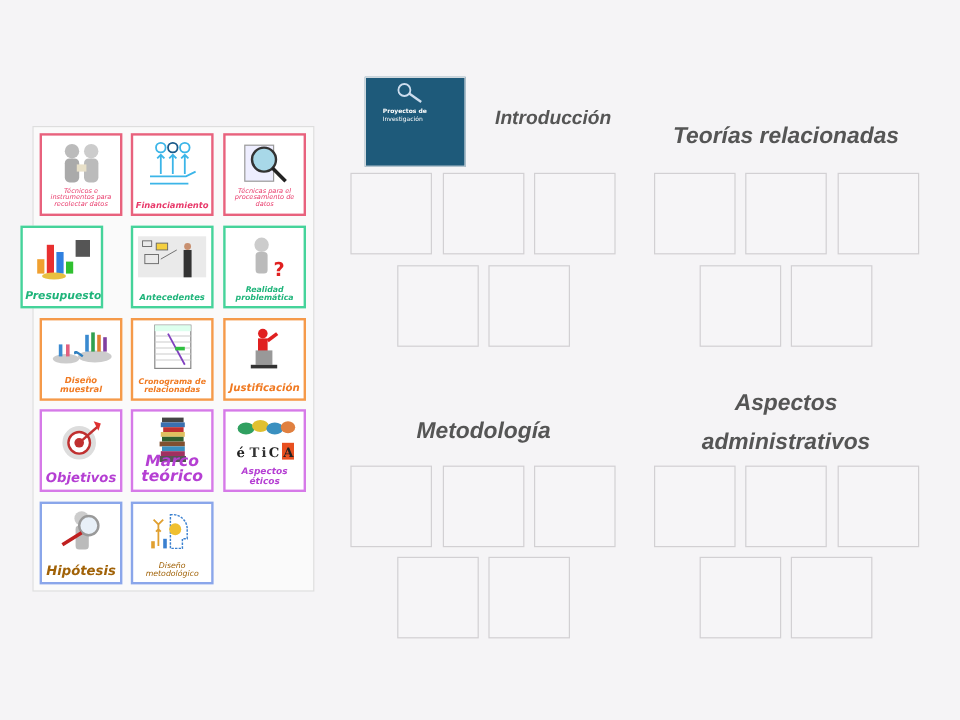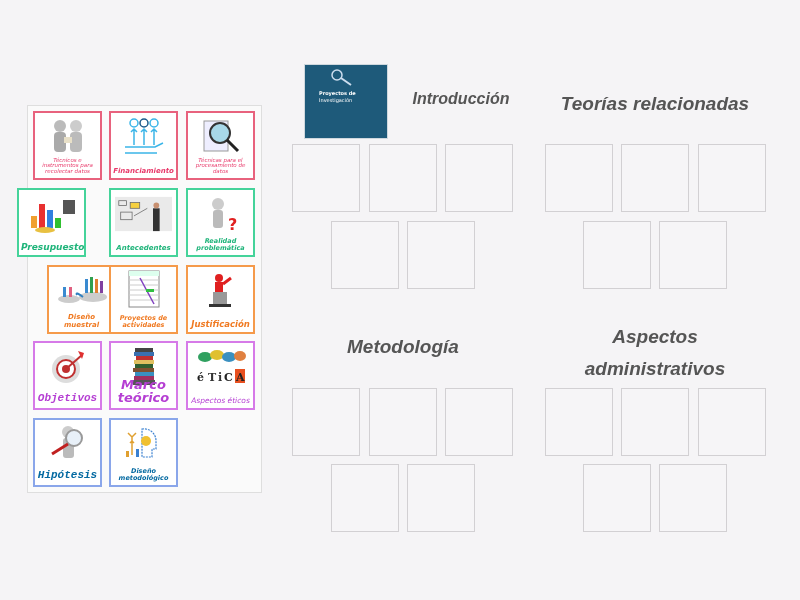--- a/index.html
+++ b/index.html
@@ -24,27 +24,27 @@
   }
   .tile .cap {
     position:relative; font-style:italic; text-align:center; line-height:1.05;
     padding:0 2px 3px; width:100%; box-sizing:border-box;
     font-family:"DejaVu Sans", sans-serif;
     margin-top:22px;
   }
   .cap.s { font-size:5.5px; }
   .cap.m { font-size:7px; font-weight:bold; }
   .cap.l { font-size:9px; font-weight:bold; }
-  .cap.xl { font-size:11px; font-weight:bold;font-family:Liberation Mono, monospace; }
+  .cap.xl { font-size:11px; font-weight:bold; }
 
   .red { border-color:#e8627d; color:#e8396a; }
   .green { border-color:#45d39a; color:#1fb47a; }
   .orange { border-color:#f59a4a; color:#f07a22; }
   .purple { border-color:#d67ae8; color:#b53fd3; }
-  .blue { border-color:#8aa6ea; color:#0369a1; }
+  .blue { border-color:#8aa6ea; color:#a16207; }
 
   .heading {
     position:absolute; font-style:italic; color:#555; font-weight:bold;
     text-align:center; font-family:Liberation Sans, sans-serif;
   }
   .slot {
     position:absolute; width:68px; height:68px; box-sizing:border-box;
     border:1px solid #d2d0d3; background:#f6f5f7;
   }
   .thumb {
@@ -126,21 +126,21 @@
   <div class="pic">
     <svg width="50" height="40" viewBox="0 0 50 40">
         <circle cx="22" cy="10" r="6" fill="#ccc"></circle>
         <rect x="17" y="16" width="10" height="18" rx="3" fill="#bbb"></rect>
         <text x="32" y="36" font-size="16" font-weight="bold" fill="#e02020" font-family="DejaVu Sans, sans-serif">?</text>
       </svg>
   </div>
   <div class="cap s" style="font-size:6.5px;font-weight:bold;color:#1fb47a">Realidad problemática</div>
 </div>
 
-<div class="tile orange" style="left:47px;top:265px">
+<div class="tile orange" style="left:33px;top:265px">
   <div class="pic" style="bottom:26px">
     <svg width="54" height="36" viewBox="0 0 54 36">
         <ellipse cx="14" cy="28" rx="11" ry="4" fill="#ccc"></ellipse>
         <ellipse cx="38" cy="26" rx="14" ry="5" fill="#ccc"></ellipse>
         <g fill="#3a8ad0">
           <rect x="8" y="16" width="3" height="10"></rect>
           <rect x="14" y="16" width="3" height="10" fill="#e06080"></rect>
           <rect x="30" y="8" width="3" height="14"></rect>
           <rect x="35" y="6" width="3" height="16" fill="#30a050"></rect>
           <rect x="40" y="8" width="3" height="14" fill="#e08030"></rect>
@@ -160,21 +160,21 @@
           <line x1="1" y1="10" x2="31" y2="10"></line>
           <line x1="1" y1="15" x2="31" y2="15"></line>
           <line x1="1" y1="20" x2="31" y2="20"></line>
           <line x1="1" y1="25" x2="31" y2="25"></line>
           <line x1="1" y1="30" x2="31" y2="30"></line>
         </g>
         <path d="M12 8 L26 34" stroke="#8040c0" stroke-width="1.5"></path>
         <rect x="18" y="19" width="8" height="3" fill="#30c040"></rect>
       </svg>
   </div>
-  <div class="cap s" style="font-size:6.5px;font-weight:bold">Proyectos de actividades</div>
+  <div class="cap s" style="font-size:6.5px;font-weight:bold">Cronograma de relacionadas</div>
 </div>
 <div class="tile orange" style="left:186px;top:265px">
   <div class="pic">
     <svg width="40" height="38" viewBox="0 0 40 38">
         <circle cx="18" cy="6" r="4" fill="#e02020"></circle>
         <rect x="14" y="10" width="8" height="12" fill="#e02020"></rect>
         <line x1="22" y1="12" x2="30" y2="6" stroke="#e02020" stroke-width="3"></line>
         <rect x="12" y="20" width="14" height="12" fill="#999"></rect>
         <rect x="8" y="32" width="22" height="3" fill="#333"></rect>
       </svg>
@@ -220,21 +220,21 @@
         <g font-family="DejaVu Serif, serif" font-weight="bold" font-size="11">
           <text x="4" y="34" fill="#222">é</text>
           <text x="15" y="34" fill="#333">T</text>
           <text x="25" y="34" fill="#333">i</text>
           <text x="31" y="34" fill="#222">C</text>
           <rect x="42" y="22" width="10" height="14" fill="#e85020"></rect>
           <text x="43" y="34" fill="#222">A</text>
         </g>
       </svg>
   </div>
-  <div class="cap m" style="font-size:7.5px;font-weight:normal">Aspectos éticos</div>
+  <div class="cap m" style="font-size:7.5px;font-weight:bold">Aspectos éticos</div>
 </div>
 
 <div class="tile blue" style="left:33px;top:418px">
   <div class="pic">
     <svg width="44" height="40" viewBox="0 0 44 40">
         <circle cx="22" cy="8" r="6" fill="#ccc"></circle>
         <rect x="17" y="14" width="11" height="20" rx="3" fill="#bbb"></rect>
         <circle cx="28" cy="14" r="8" fill="#e8f0f8" stroke="#999" stroke-width="2"></circle>
         <line x1="22" y1="20" x2="6" y2="30" stroke="#c02020" stroke-width="3"></line>
       </svg>
@@ -244,35 +244,35 @@
 <div class="tile blue" style="left:109px;top:418px">
   <div class="pic" style="bottom:26px">
     <svg width="44" height="38" viewBox="0 0 44 38">
         <path d="M20 6 a12 12 0 0 1 14 12 v8 h-4 v8 h-10 z" fill="none" stroke="#3a80d0" stroke-width="1.2" stroke-dasharray="2 1"></path>
         <circle cx="24" cy="18" r="5" fill="#f0c030"></circle>
         <path d="M10 32 V14 M6 10 l4 4 4-4 M8 20 l2-2 2 2" stroke="#e0a030" stroke-width="1.5" fill="none"></path>
         <rect x="4" y="28" width="3" height="6" fill="#e0a030"></rect>
         <rect x="14" y="26" width="3" height="8" fill="#3a80d0"></rect>
       </svg>
   </div>
-  <div class="cap s" style="font-size:6.5px;font-weight:bold">Diseño metodológico</div>
+  <div class="cap s" style="font-size:6.5px;font-weight:normal">Diseño metodológico</div>
 </div>
 
 <div class="thumb">
   <svg style="position:absolute;left:20px;top:4px" width="34" height="20" viewBox="0 0 34 20">
       <circle cx="12" cy="6" r="5" fill="none" stroke="#cde" stroke-width="1.5"></circle>
       <line x1="16" y1="9" x2="26" y2="16" stroke="#cde" stroke-width="2"></line>
     </svg>
   <div style="position:absolute;left:14px;top:25px;font-weight:bold">Proyectos de</div>
   <div style="position:absolute;left:14px;top:32px">Investigación</div>
 </div>
 
 <div class="heading" style="left:398px;top:90px;width:126px;font-size:16px">Introducción</div>
-<div class="heading" style="left:545px;top:93px;width:220px;font-size:19px">Teorías relacionadas</div>
-<div class="heading" style="left:325px;top:336px;width:156px;font-size:19px">Metodología</div>
+<div class="heading" style="left:545px;top:103px;width:220px;font-size:19px">Teorías relacionadas</div>
+<div class="heading" style="left:325px;top:349px;width:156px;font-size:19px">Metodología</div>
 <div class="heading" style="left:560px;top:321px;width:190px;font-size:19px;line-height:32px">Aspectos administrativos</div>
 
 <div class="slot" style="left:292px;top:144px"></div>
 <div class="slot" style="left:369px;top:144px"></div>
 <div class="slot" style="left:445px;top:144px"></div>
 <div class="slot" style="left:331px;top:221px"></div>
 <div class="slot" style="left:407px;top:221px"></div>
 
 <div class="slot" style="left:545px;top:144px"></div>
 <div class="slot" style="left:621px;top:144px"></div>

